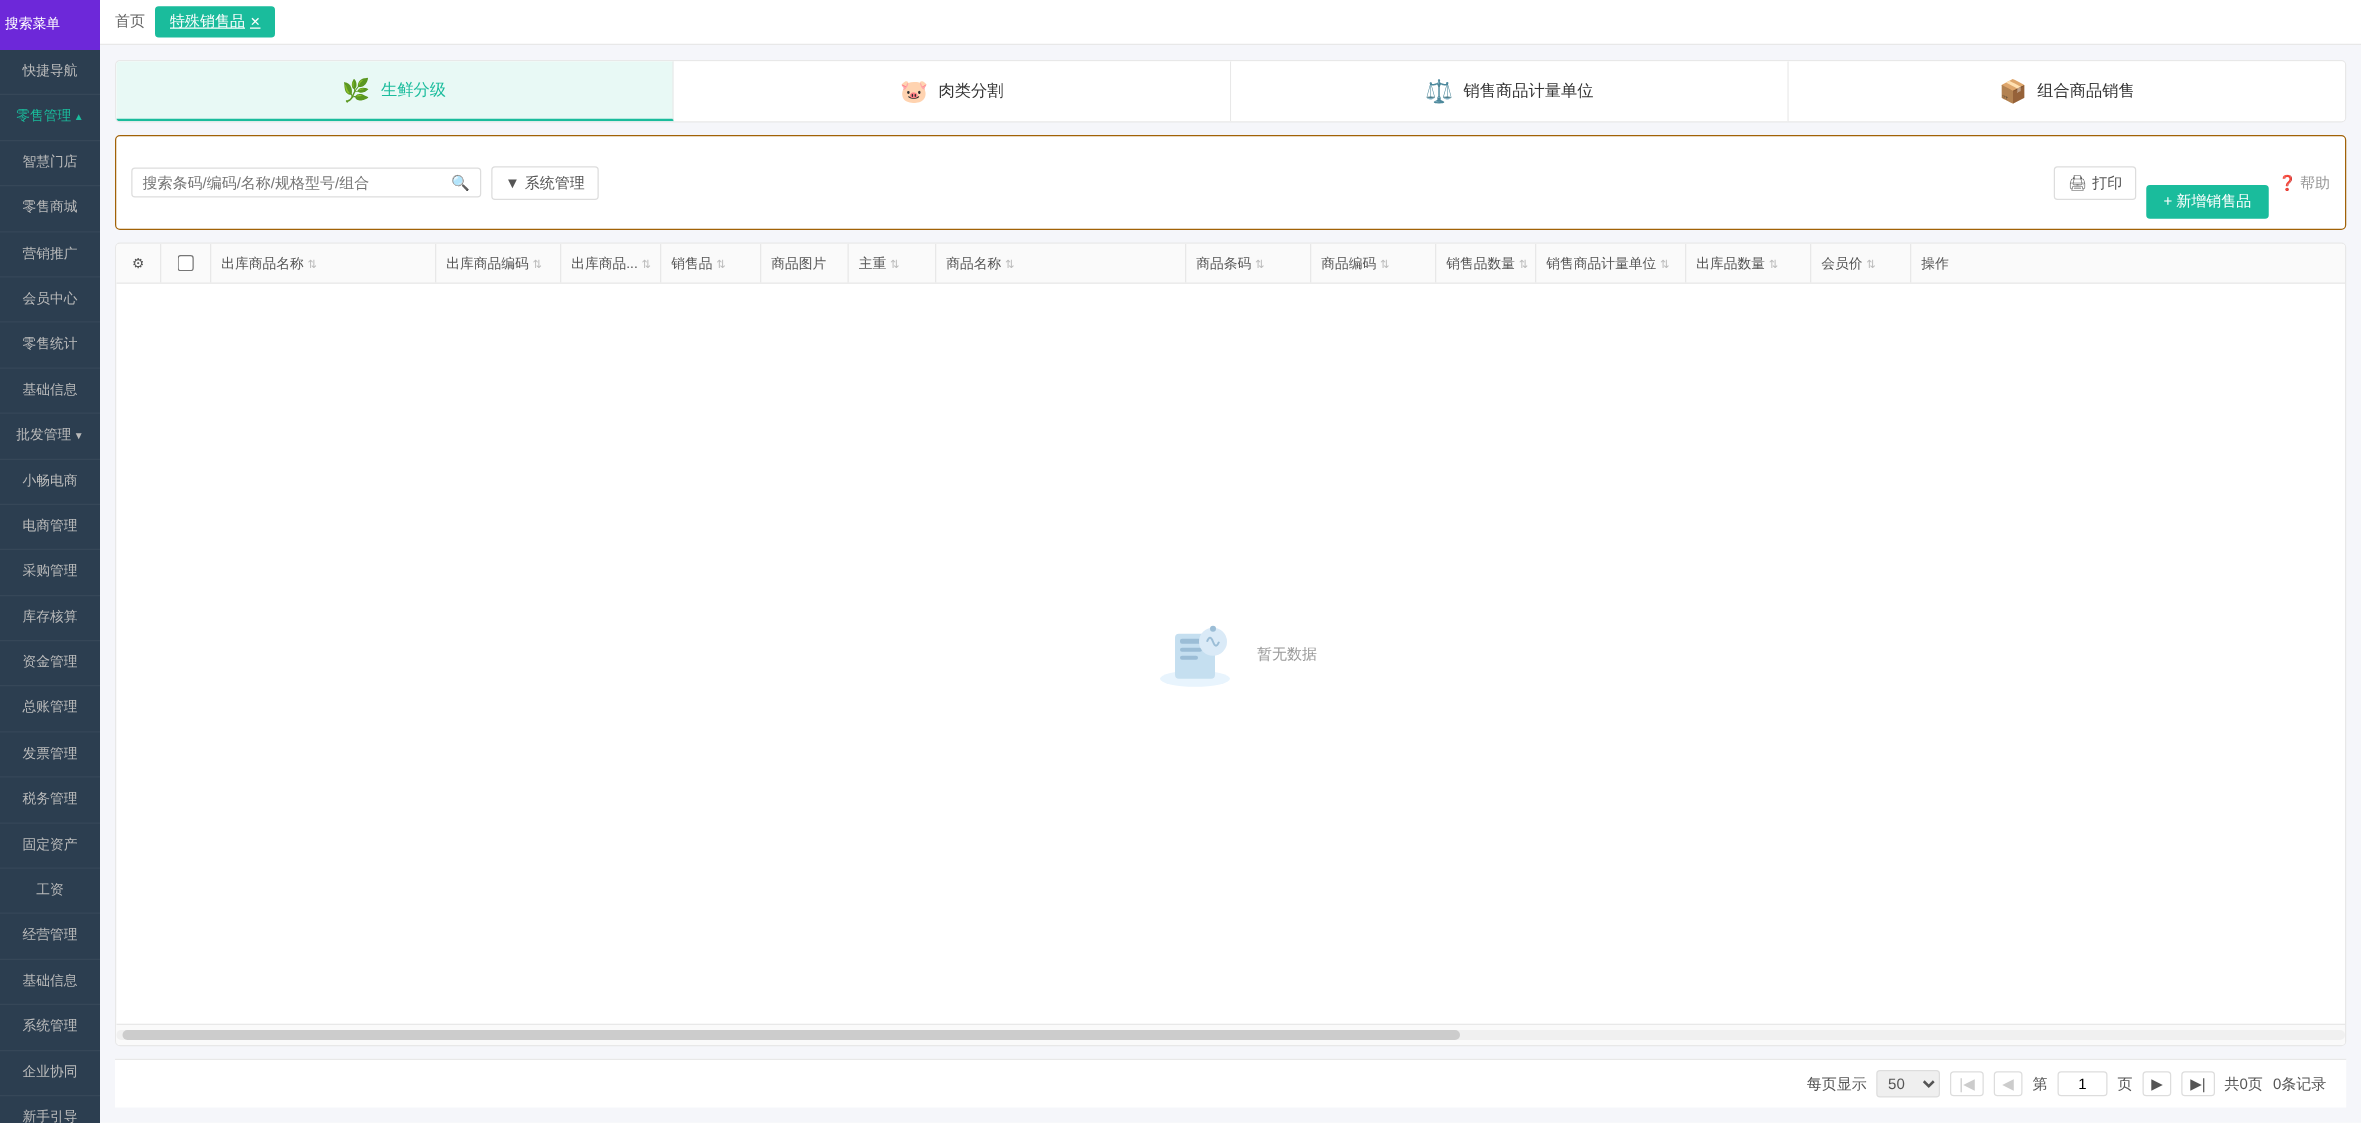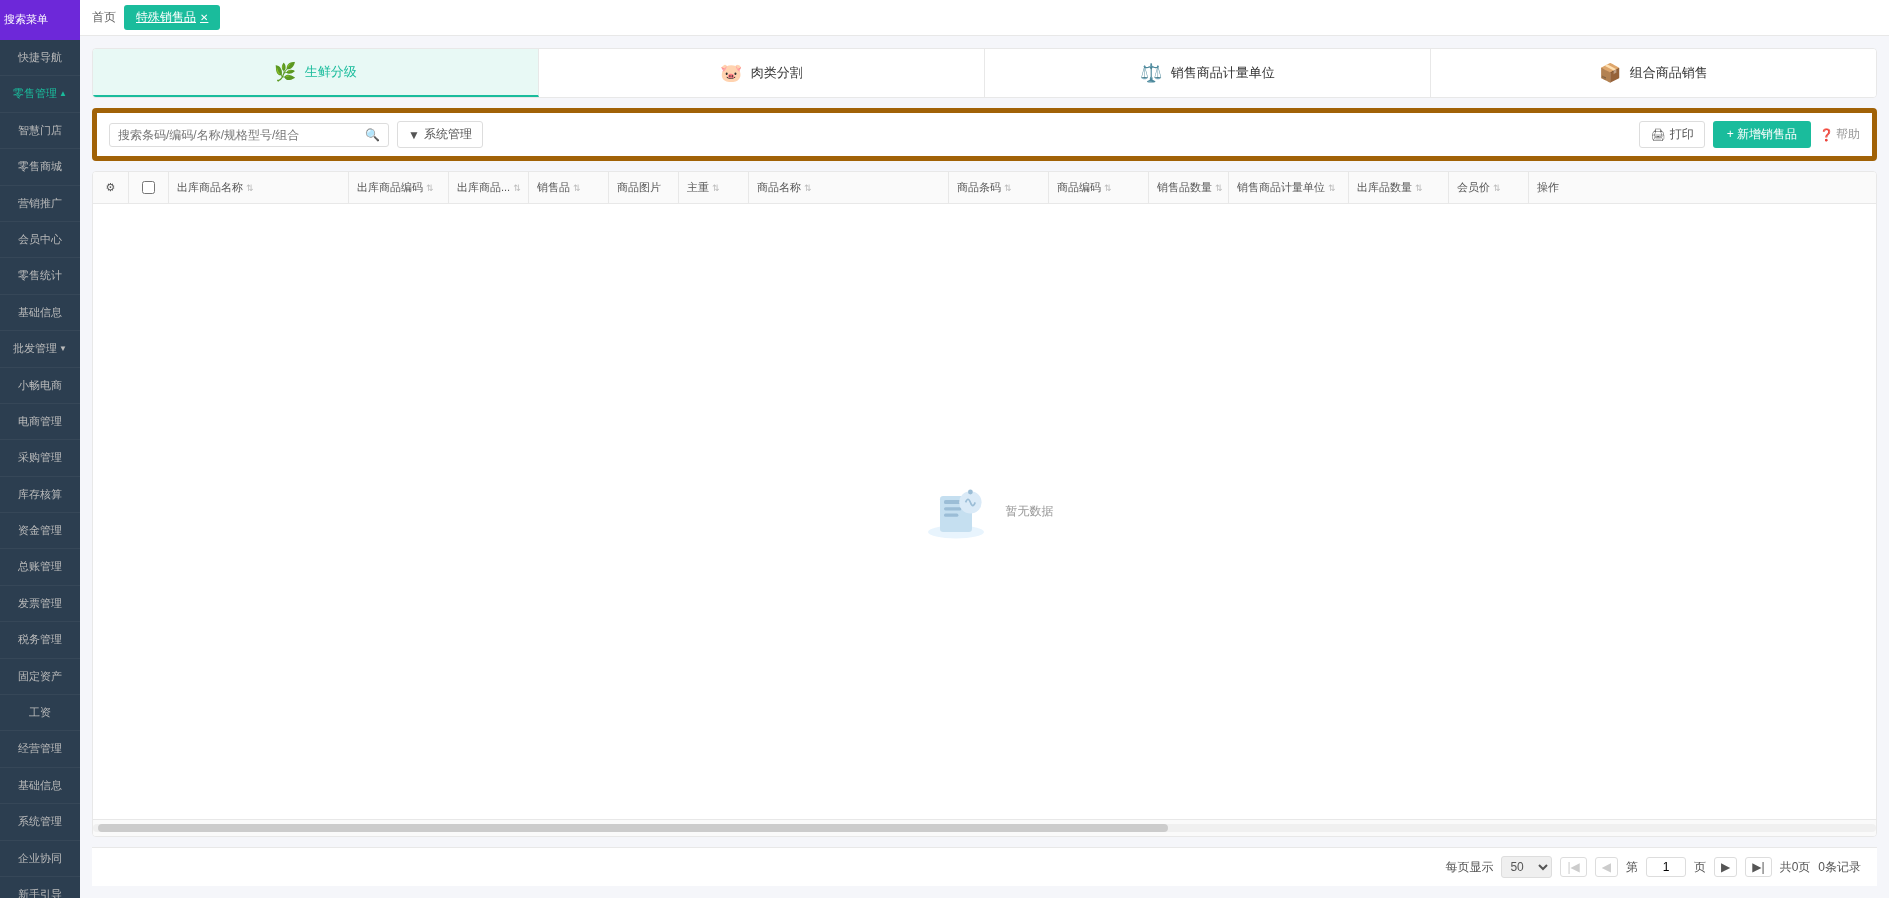--- a/index.html
+++ b/index.html
@@ -122,21 +122,21 @@
     .category-tab .tab-icon { font-size: 18px; }
 
     
     .toolbar {
       display: flex;
       align-items: center;
       justify-content: space-between;
       background: #fff;
       padding: 8px 12px;
       border-radius: 4px;
-      border: 5px solid #a16207;
+      border: 1px solid #a16207;
     }
     .toolbar-left { display: flex; align-items: center; gap: 8px; }
     .search-box {
       display: flex;
       align-items: center;
       border: 1px solid #ddd;
       border-radius: 3px;
       padding: 4px 8px;
       gap: 4px;
       width: 280px;
@@ -178,20 +178,21 @@
       background: #1abc9c;
       color: #fff;
       border: none;
       border-radius: 3px;
       padding: 5px 14px;
       font-size: 12px;
       cursor: pointer;
       display: flex;
       align-items: center;
       gap: 4px;
+      margin-top: 31px;
     }
     .help-btn {
       color: #999;
       font-size: 12px;
       cursor: pointer;
       display: flex;
       align-items: center;
       gap: 2px;
     }
 

